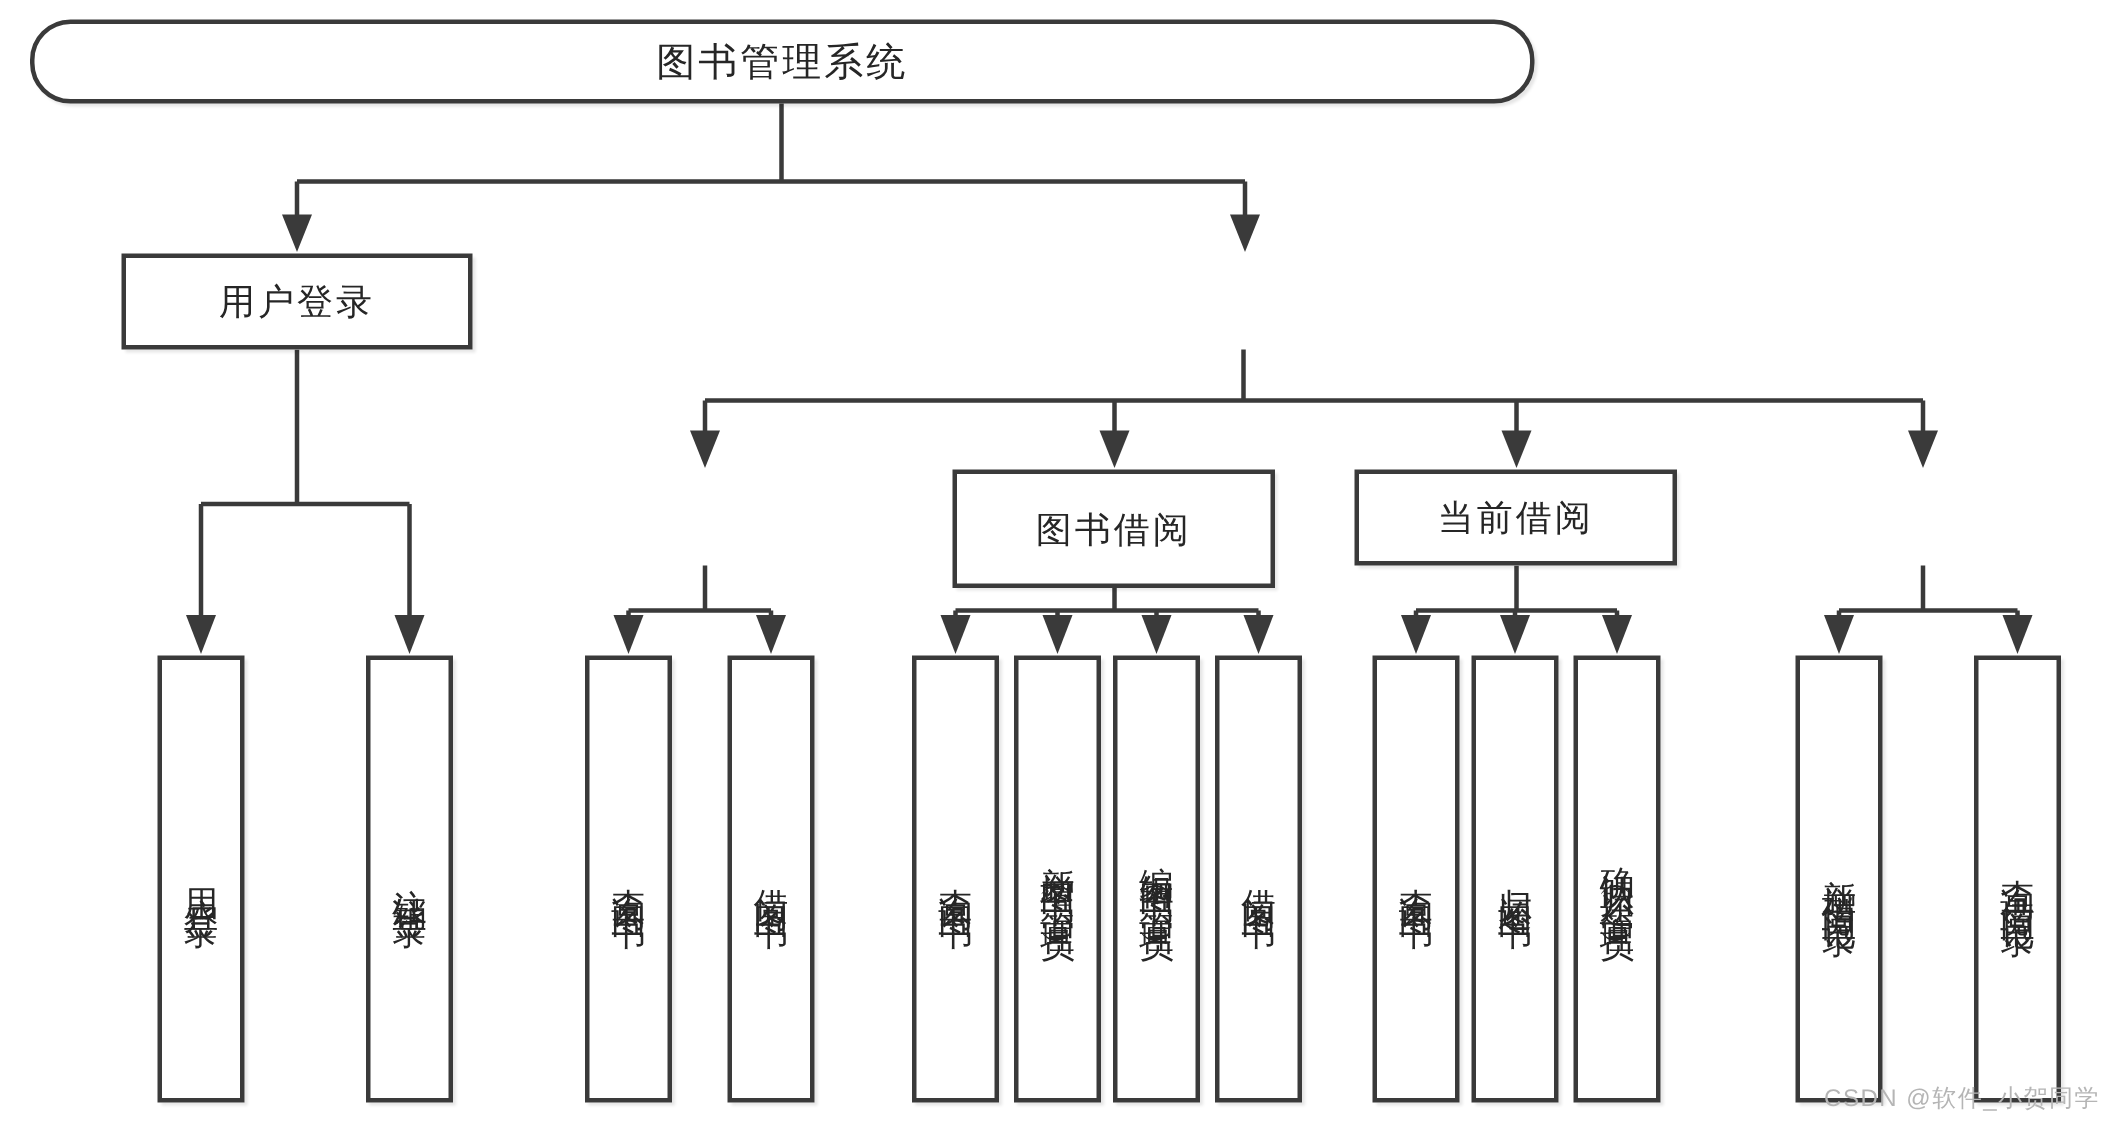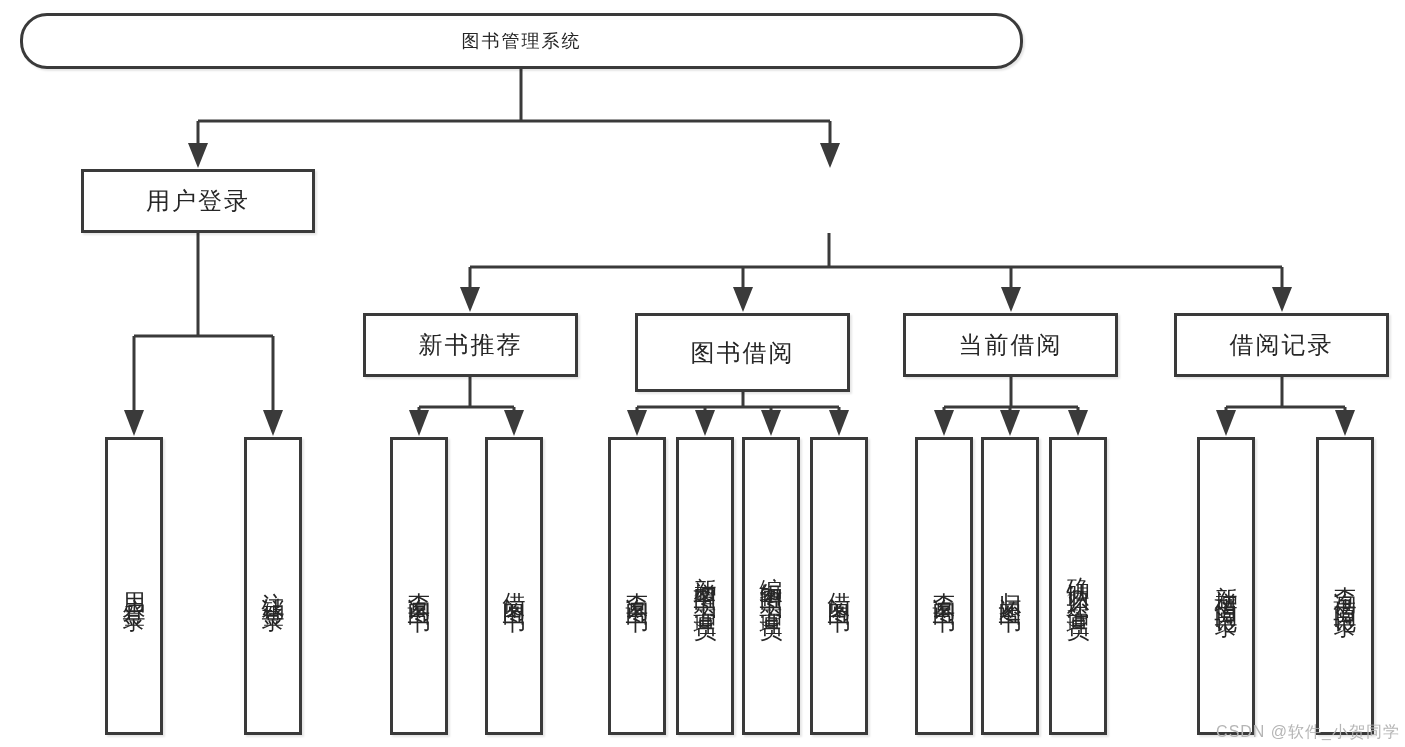--- a/index.html
+++ b/index.html
@@ -15,21 +15,21 @@
   .connectors polygon { fill:var(--line,#3a3a3a); }
   .node {
     position:absolute; box-sizing:border-box;
     border:3px solid var(--line,#3a3a3a);
     background:#ffffff;
     display:flex; align-items:center; justify-content:center;
     color:var(--text,#262626);
     box-shadow:2px 2px 2px rgba(0,0,0,0.10);
   }
   .h-node { font-size:24px; letter-spacing:2px; white-space:nowrap; }
-  .root-node { font-size:18px;border-radius:27px; }
+  .root-node { font-size:26px;border-radius:27px; }
   .v-node span {
     writing-mode:vertical-rl;
     text-orientation:mixed;
     font-size:23px;
     letter-spacing:6px;
     line-height:1;
   }
   .watermark {
     position:absolute; right:5px; bottom:4px;
     font-size:16px; letter-spacing:1px;
@@ -79,31 +79,25 @@
   </svg>
 
   <div class="node h-node root-node" style="left:20px; top:13px; width:1003px; height:56px;">
     <span>图书管理系统</span>
   </div>
 
   <div class="node h-node" style="left:81px; top:169px; width:234px; height:64px;">
     <span>用户登录</span>
   </div>
 
-  <div class="node h-node" style="left:363px; top:313px; width:215px; height:64px;">
-    <span>新书推荐</span>
-  </div>
   <div class="node h-node" style="left:635px; top:313px; width:215px; height:79px;">
     <span>图书借阅</span>
   </div>
   <div class="node h-node" style="left:903px; top:313px; width:215px; height:64px;">
     <span>当前借阅</span>
-  </div>
-  <div class="node h-node" style="left:1174px; top:313px; width:215px; height:64px;">
-    <span>借阅记录</span>
   </div>
 
   <div class="node v-node" style="left:105px; top:437px; width:58px; height:298px;">
     <span>用户登录</span>
   </div>
   <div class="node v-node" style="left:244px; top:437px; width:58px; height:298px;">
     <span>注销登录</span>
   </div>
 
   <div class="node v-node" style="left:390px; top:437px; width:58px; height:298px;">

